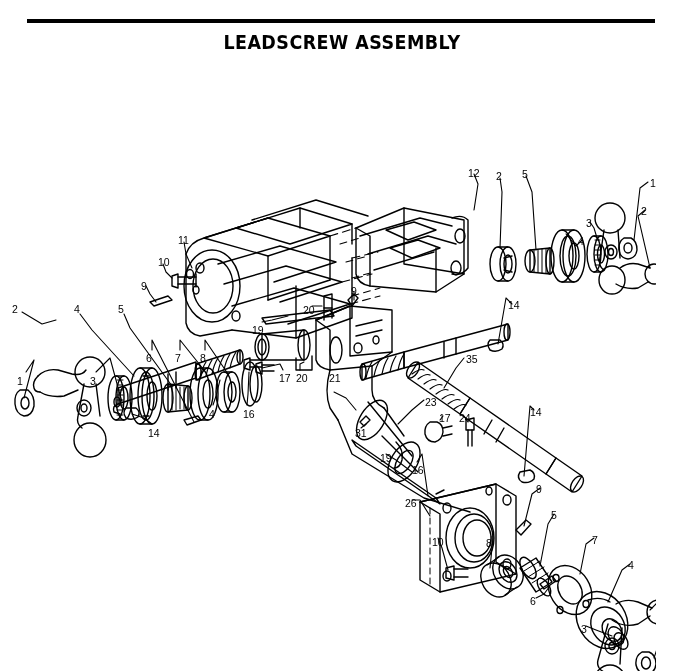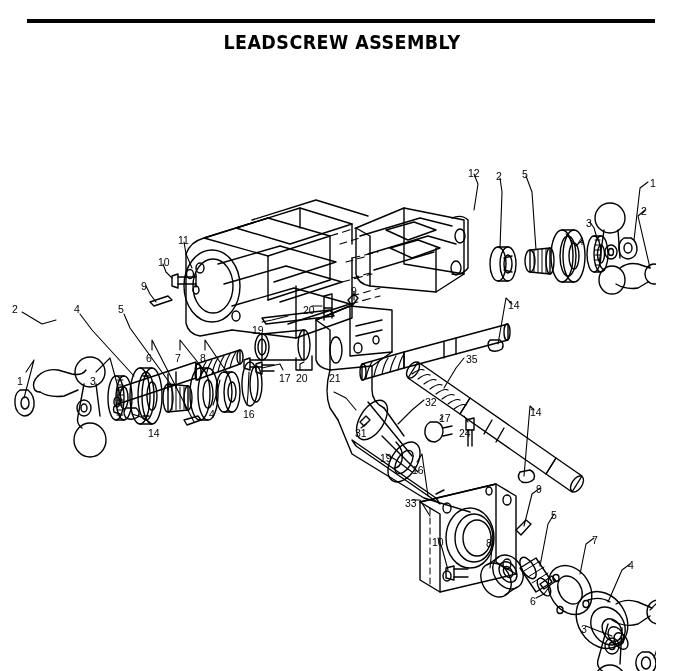--- a/index.html
+++ b/index.html
@@ -543,28 +543,28 @@
         <div class="callout" style="left: 468px; top: 100px;">12</div>
         <div class="callout" style="left: 496px; top: 103px;">2</div>
         <div class="callout" style="left: 522px; top: 101px;">5</div>
         <div class="callout" style="left: 650px; top: 110px;">1</div>
         <div class="callout" style="left: 641px; top: 138px;">2</div>
         <div class="callout" style="left: 586px; top: 150px;">3</div>
         <div class="callout" style="left: 578px; top: 168px;">4</div>
         <div class="callout" style="left: 508px; top: 232px;">14</div>
         <div class="callout" style="left: 329px; top: 305px;">21</div>
         <div class="callout" style="left: 355px; top: 360px;">31</div>
-        <div class="callout" style="left: 425px; top: 329px;">32</div>
+        <div class="callout" style="left: 425px; top: 329px;">23</div>
         <div class="callout" style="left: 380px; top: 385px;">19</div>
         <div class="callout" style="left: 412px; top: 397px;">16</div>
         <div class="callout" style="left: 439px; top: 345px;">17</div>
-        <div class="callout" style="left: 459px; top: 360px;">24</div>
+        <div class="callout" style="left: 459px; top: 345px;">24</div>
         <div class="callout" style="left: 466px; top: 286px;">35</div>
         <div class="callout" style="left: 530px; top: 339px;">14</div>
-        <div class="callout" style="left: 405px; top: 430px;">33</div>
+        <div class="callout" style="left: 405px; top: 430px;">26</div>
         <div class="callout" style="left: 432px; top: 469px;">10</div>
         <div class="callout" style="left: 536px; top: 416px;">9</div>
         <div class="callout" style="left: 486px; top: 470px;">8</div>
         <div class="callout" style="left: 551px; top: 442px;">5</div>
         <div class="callout" style="left: 592px; top: 467px;">7</div>
         <div class="callout" style="left: 628px; top: 492px;">4</div>
         <div class="callout" style="left: 530px; top: 528px;">6</div>
         <div class="callout" style="left: 581px; top: 556px;">3</div>
         <div class="callout" style="left: 660px; top: 527px;">2</div>
         <div class="callout" style="left: 666px; top: 569px;">1</div>

